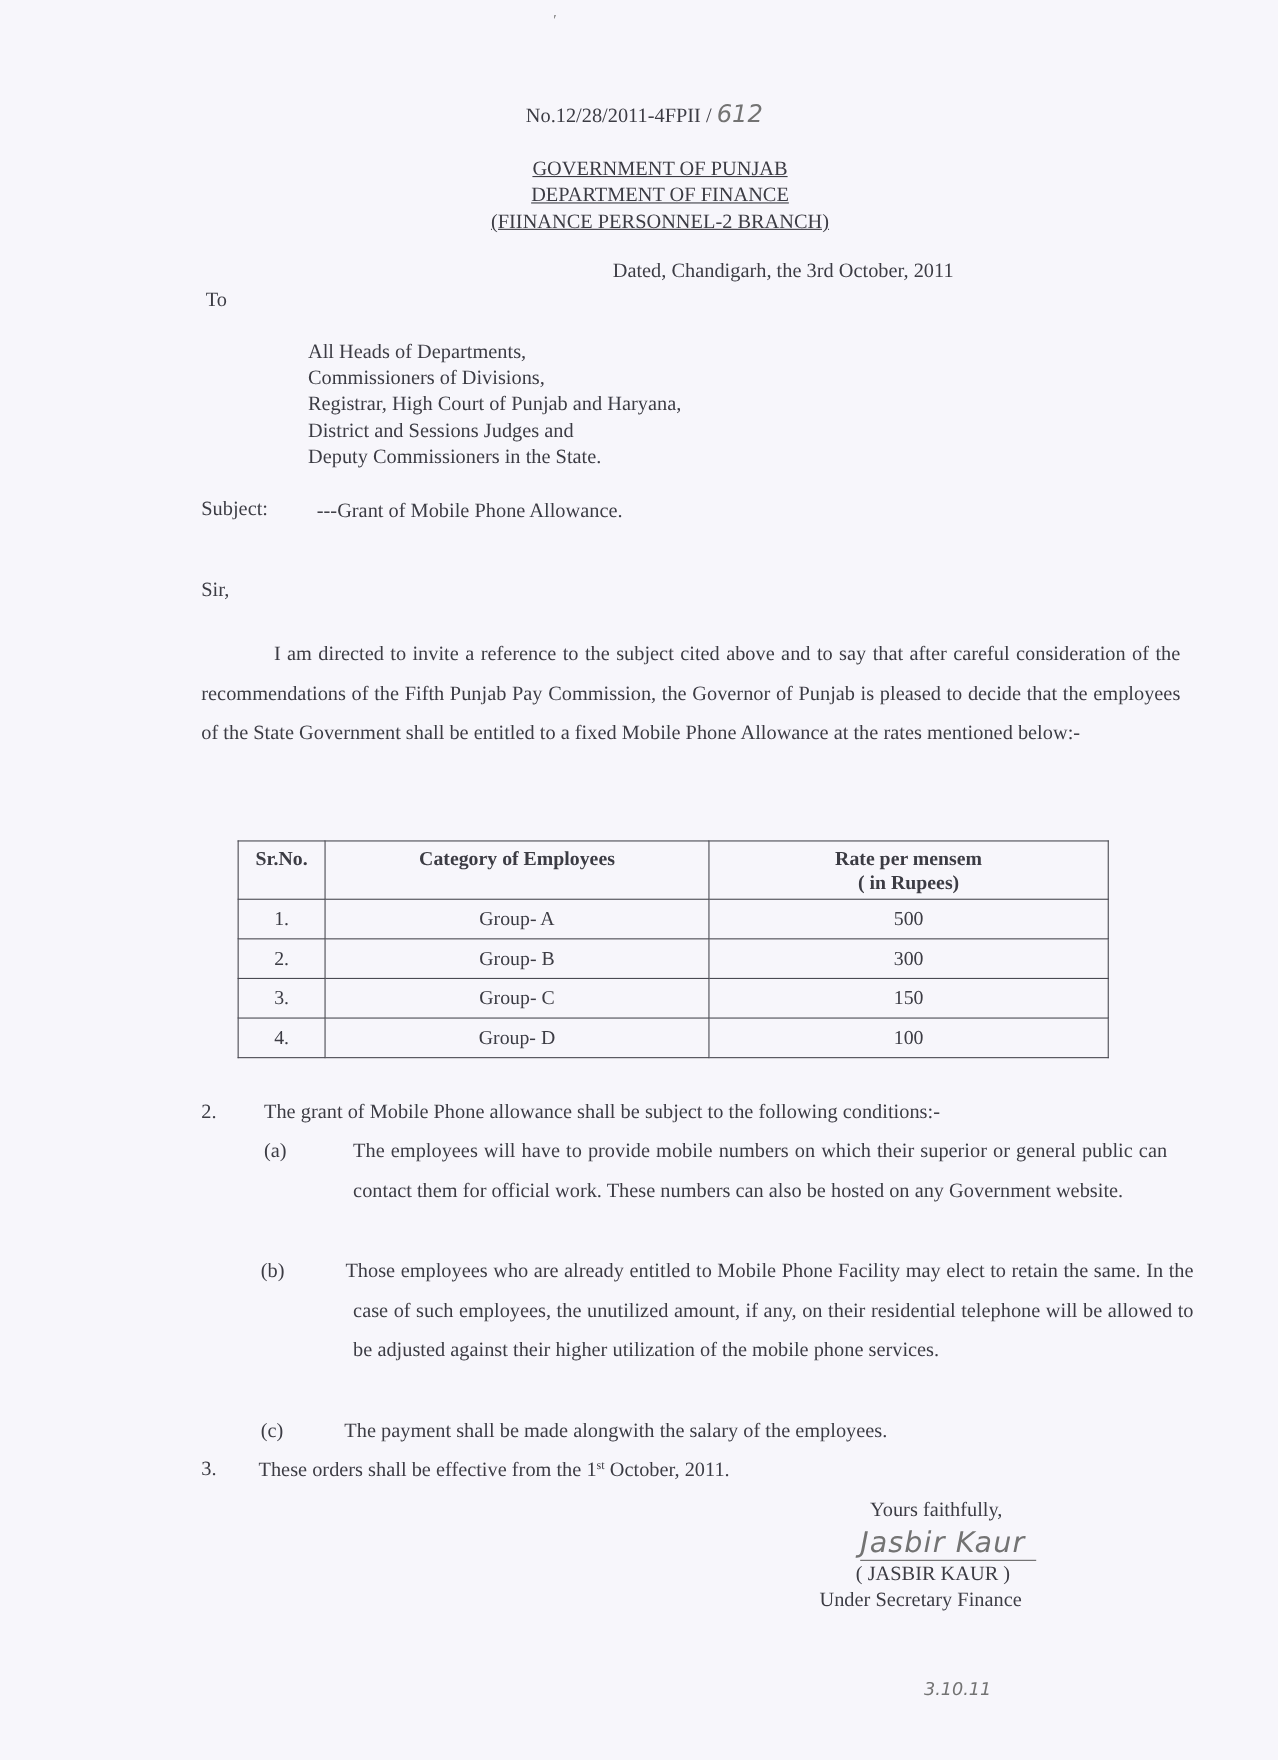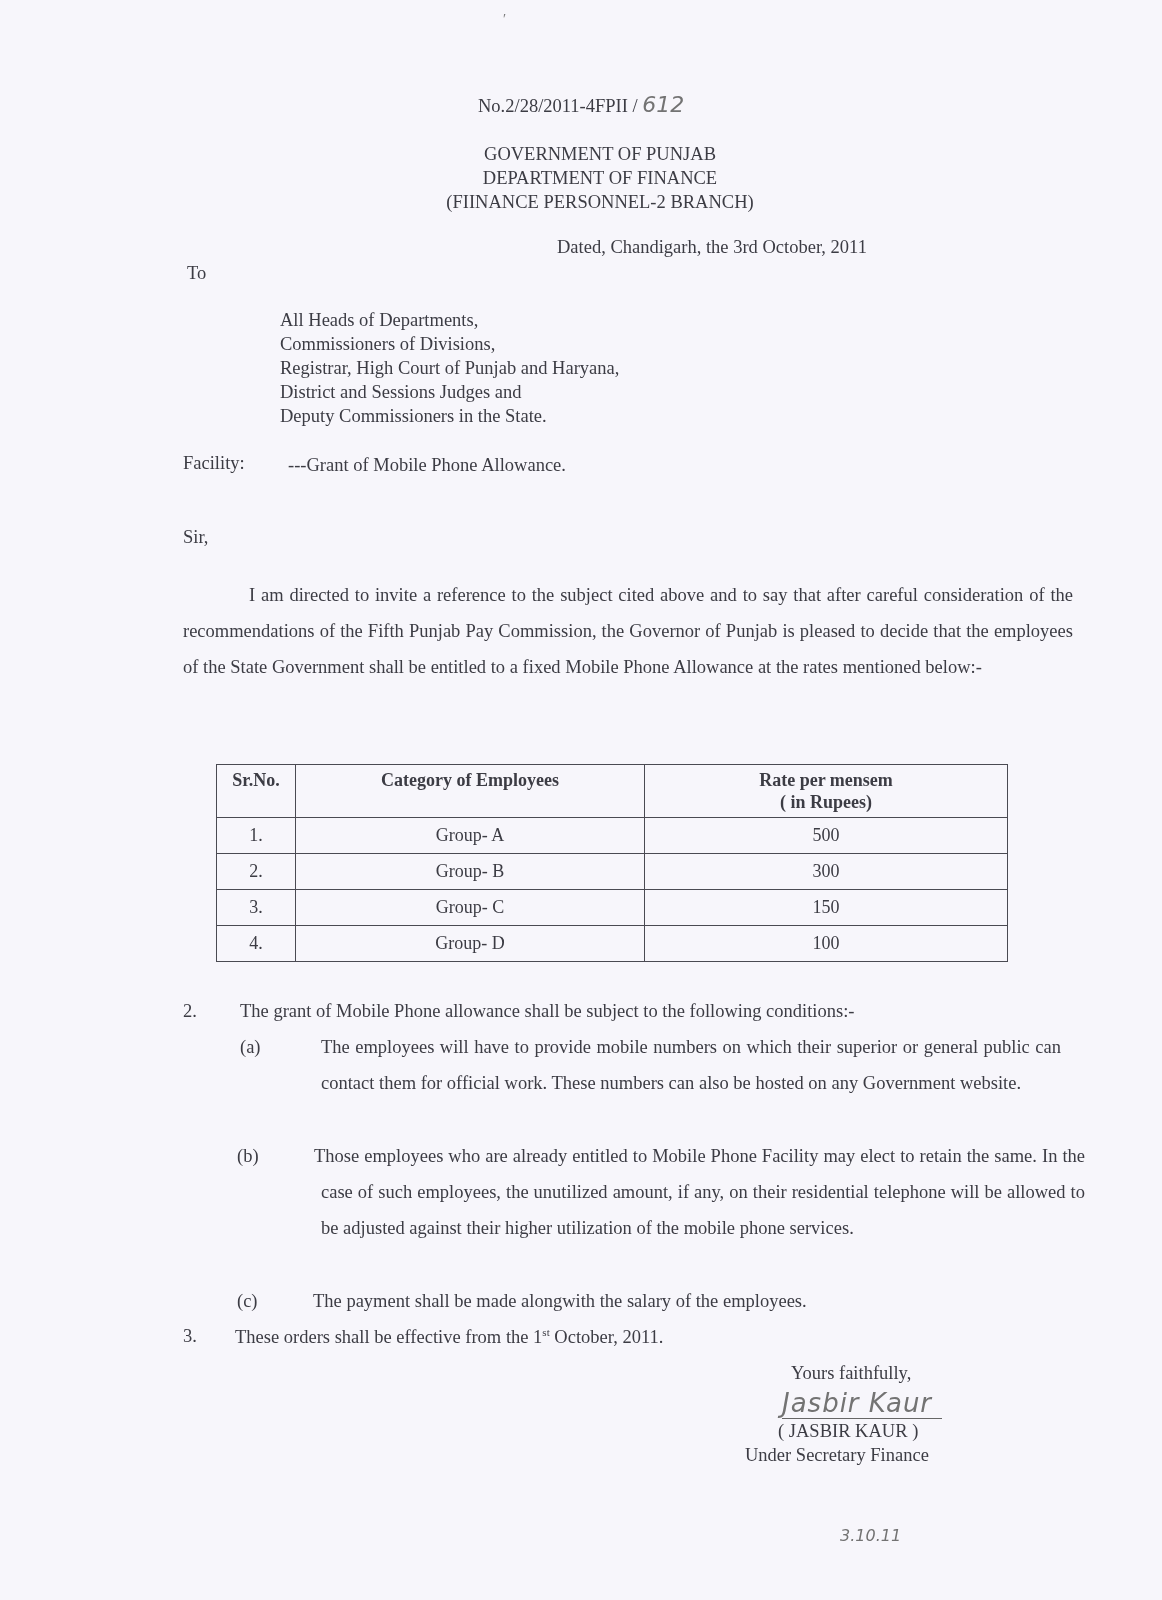--- a/index.html
+++ b/index.html
@@ -4,60 +4,60 @@
 <style>
   html, body { margin: 0; padding: 0; }
   body {
     width: 1162px; height: 1600px; position: relative; overflow: hidden;
     background: #f7f6fb;
     font-family: "Liberation Serif", "DejaVu Serif", serif;
     color: #3c3c44;
   }
   .abs { position: absolute; white-space: nowrap; }
   .f18 { font-size: 18.5px; }
-  .center { text-align: center; }
+  .center { text-align: center; text-decoration: underline; }
   .handwriting { font-family: "DejaVu Sans", sans-serif; font-style: italic; color: #737373; }
   .para { position: absolute; left: 183px; width: 890px; font-size: 18.5px; line-height: 36px; text-align: justify; text-align-last: left; }
   table.rates { position: absolute; left: 216px; top: 764px; width: 792px; border-collapse: collapse; font-size: 18px; }
   table.rates td, table.rates th { border: 1.5px solid #4a4a52; text-align: center; padding: 0; height: 35px; font-weight: normal; }
   table.rates th { font-weight: bold; height: 48px; vertical-align: top; padding-top: 4px; line-height: 22px; }
   .cond-label { position: absolute; font-size: 18.5px; }
   .cond-text { position: absolute; font-size: 18.5px; line-height: 36px; text-align: justify; text-align-last: left; }
   .mark { position: absolute; color: #777; font-size: 14px; }
 </style>
 </head>
 <body>
 
 <div>
 
   <div class="mark" style="left:503px; top:12px;">′</div>
 
   <div class="abs f18" style="left:478px; top:92px;">
-    <span>No.2/28/2011-4FPII / </span><span class="handwriting" style="font-size:22px;">612</span>
+    <span>No.12/28/2011-4FPII / </span><span class="handwriting" style="font-size:22px;">612</span>
   </div>
 
   <div class="abs f18 center" style="left:380px; top:142px; width:440px; line-height:24px;">
     <div>GOVERNMENT OF PUNJAB</div>
     <div>DEPARTMENT OF FINANCE</div>
     <div>(FIINANCE PERSONNEL-2 BRANCH)</div>
   </div>
 
   <div class="abs f18" style="left:557px; top:237px;">Dated, Chandigarh, the 3rd October, 2011</div>
 
   <div class="abs f18" style="left:187px; top:263px;">To</div>
 
   <div class="abs f18" style="left:280px; top:308px; line-height:24px;">
     <div>All Heads of Departments,</div>
     <div>Commissioners of Divisions,</div>
     <div>Registrar, High Court of Punjab and Haryana,</div>
     <div>District and Sessions Judges and</div>
     <div>Deputy Commissioners in the State.</div>
   </div>
 
-  <div class="abs f18" style="left:183px; top:453px;">Facility:</div>
+  <div class="abs f18" style="left:183px; top:453px;">Subject:</div>
   <div class="abs f18" style="left:268px; top:453px; line-height:24px;">
     <div style="padding-left:20px;">---Grant of Mobile Phone Allowance.</div>
   </div>
 
   <div class="abs f18" style="left:183px; top:527px;">Sir,</div>
 
   <div class="para" style="top:577px; text-indent:66px;">
     <span>I am directed to invite a reference to the subject cited above and to say that after careful consideration of the recommendations of the Fifth Punjab Pay Commission, the Governor of Punjab is pleased to decide that the employees of the State Government shall be entitled to a fixed Mobile Phone Allowance at the rates mentioned below:-</span>
   </div>
 

